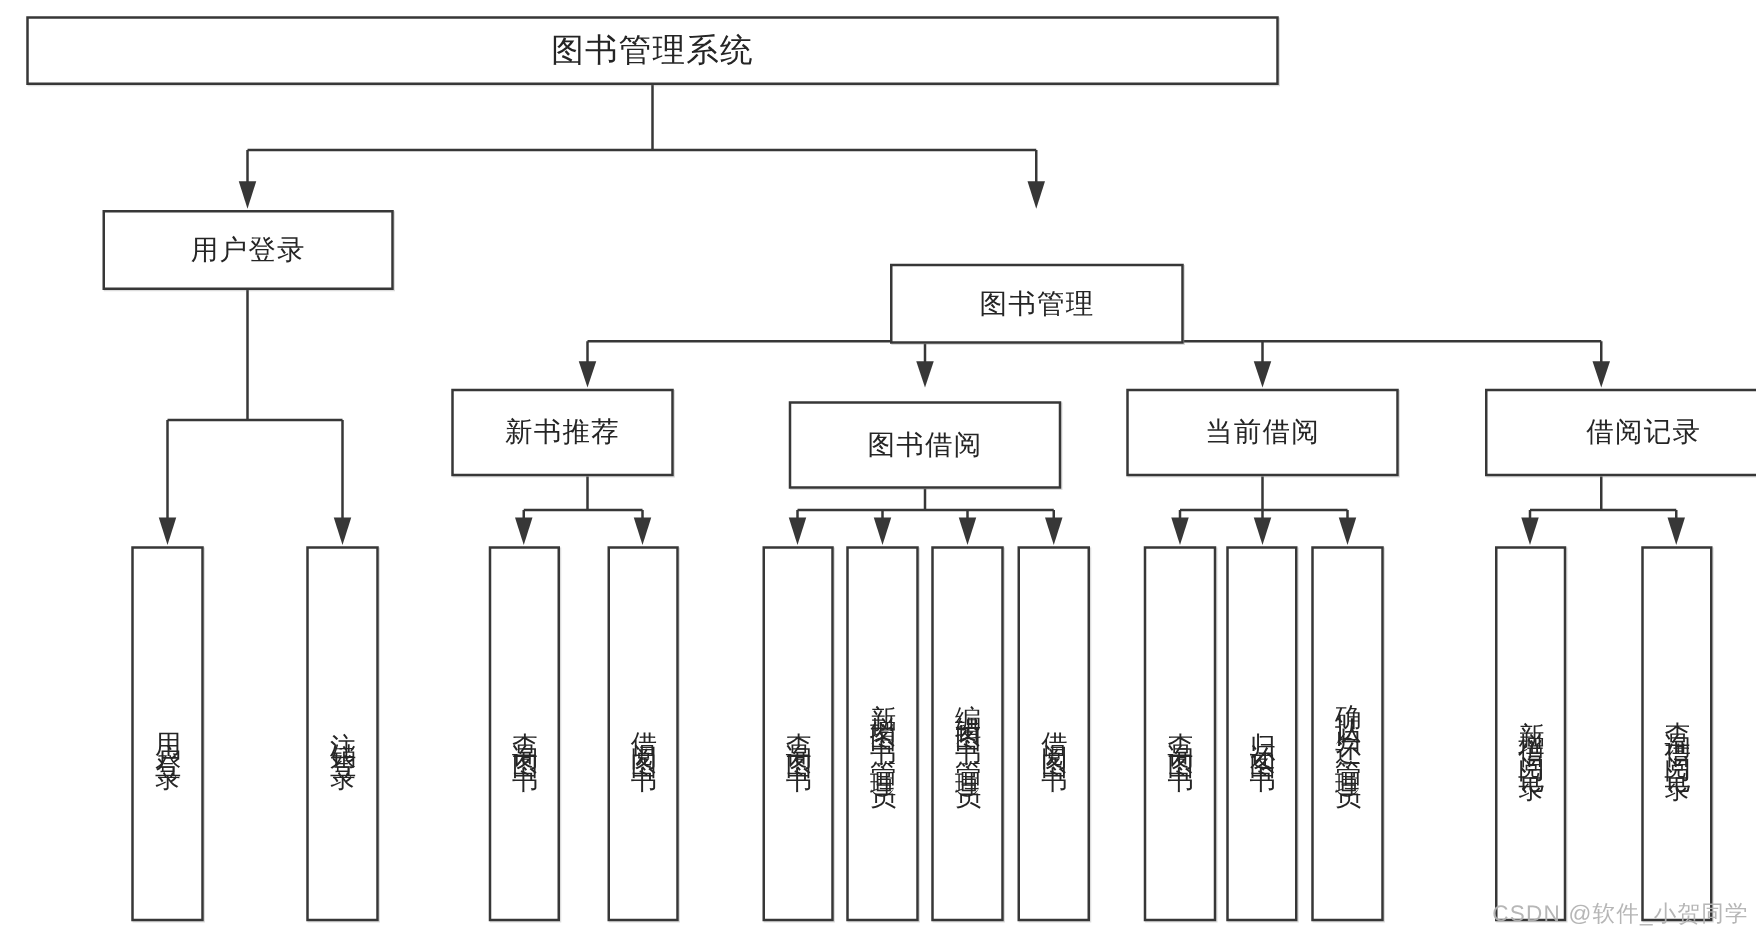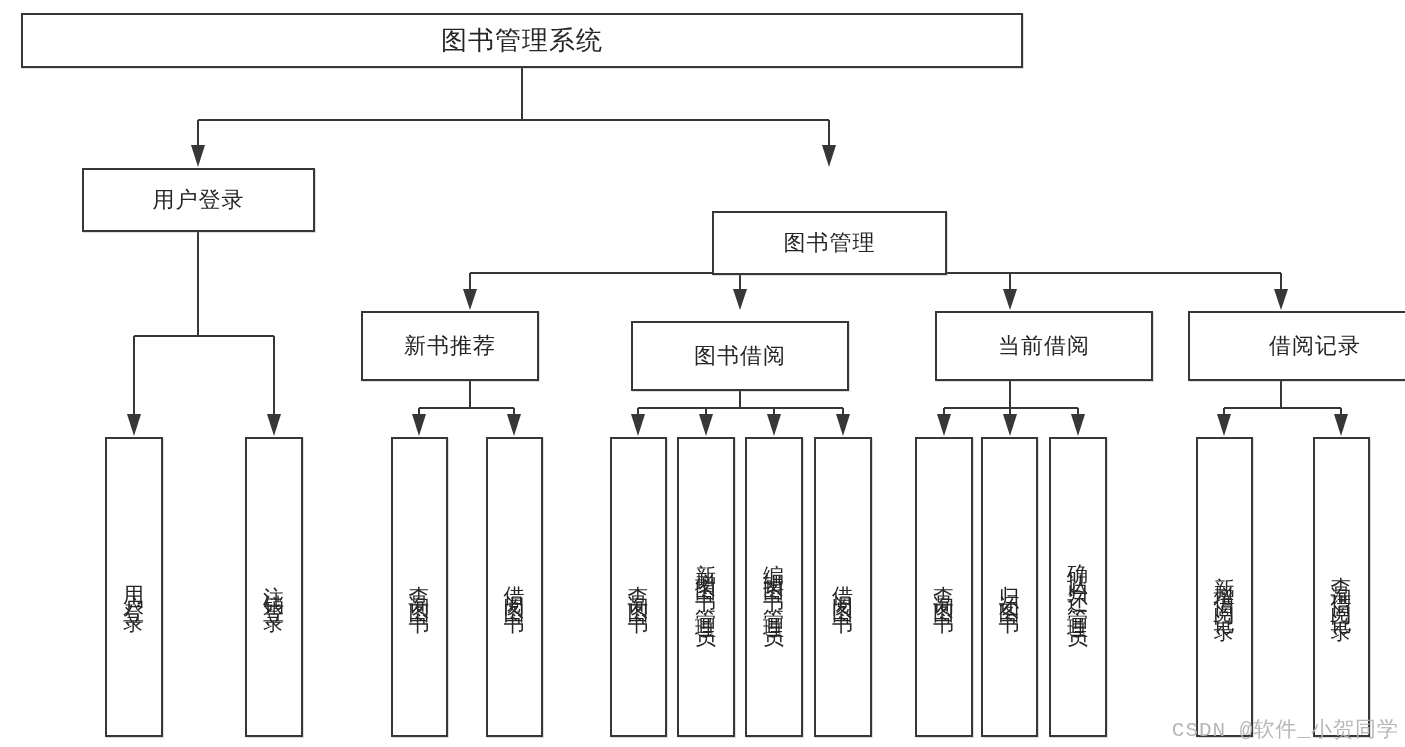--- a/index.html
+++ b/index.html
@@ -30,45 +30,44 @@
     letter-spacing:9px;
     color:#252525;
     line-height:1;
   }
   
   .n-root{left:21px;top:13px;width:1002px;height:55px;}
   .n-user-login{left:82px;top:168px;width:233px;height:64px;}
   .n-book-mgmt{left:712px;top:168px;width:235px;height:64px;margin-top:43px;}
   .n-new-book{left:361px;top:311px;width:178px;height:70px;}
   .n-book-borrow{left:631px;top:321px;width:218px;height:70px;}
-  .n-cur-borrow{left:935px;top:311px;width:218px;height:70px;}
+  .n-cur-borrow{left:901px;top:311px;width:218px;height:70px;}
   .n-borrow-rec{left:1188px;top:311px;width:254px;height:70px;}
   .leaf{top:437px;height:300px;}
   .l-login{left:105px;width:58px;}
   .l-logout{left:245px;width:58px;}
   .l-nbr-q{left:391px;width:57px;}
   .l-nbr-b{left:486px;width:57px;}
   .l-bb-q{left:610px;width:57px;}
   .l-bb-add{left:677px;width:58px;}
   .l-bb-edit{left:745px;width:58px;}
   .l-bb-bor{left:814px;width:58px;}
   .l-cb-q{left:915px;width:58px;}
   .l-cb-ret{left:981px;width:57px;}
   .l-cb-conf{left:1049px;width:58px;}
   .l-br-add{left:1196px;width:57px;}
   .l-br-q{left:1313px;width:57px;}
   #watermark{
     position:absolute;
     right:6px;bottom:4px;
-    font-size:21px;
+    font-size:18px;
     color:rgba(178,178,178,0.95);
     letter-spacing:1px;
     z-index:5;
     white-space:nowrap;
-    font-family:Liberation Mono, monospace;
   }
 </style>
 </head>
 <body>
 
 <div id="canvas">
 
   <svg id="wires" viewBox="0 0 1405 747" xmlns="http://www.w3.org/2000/svg">
     <g stroke="#373737" stroke-width="2" fill="none">
       <path d="M522,68 V120"></path>

